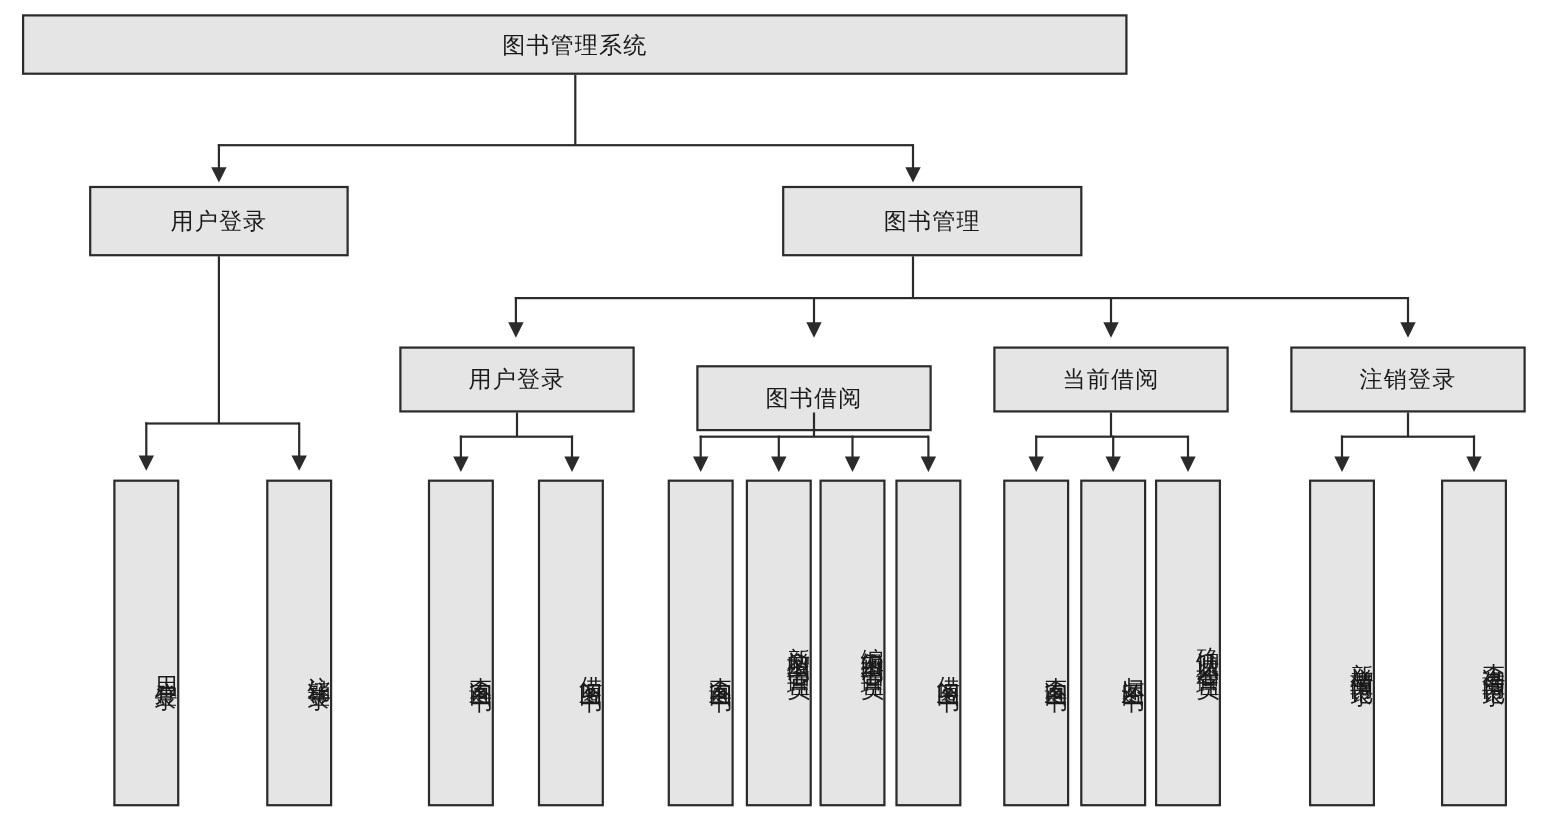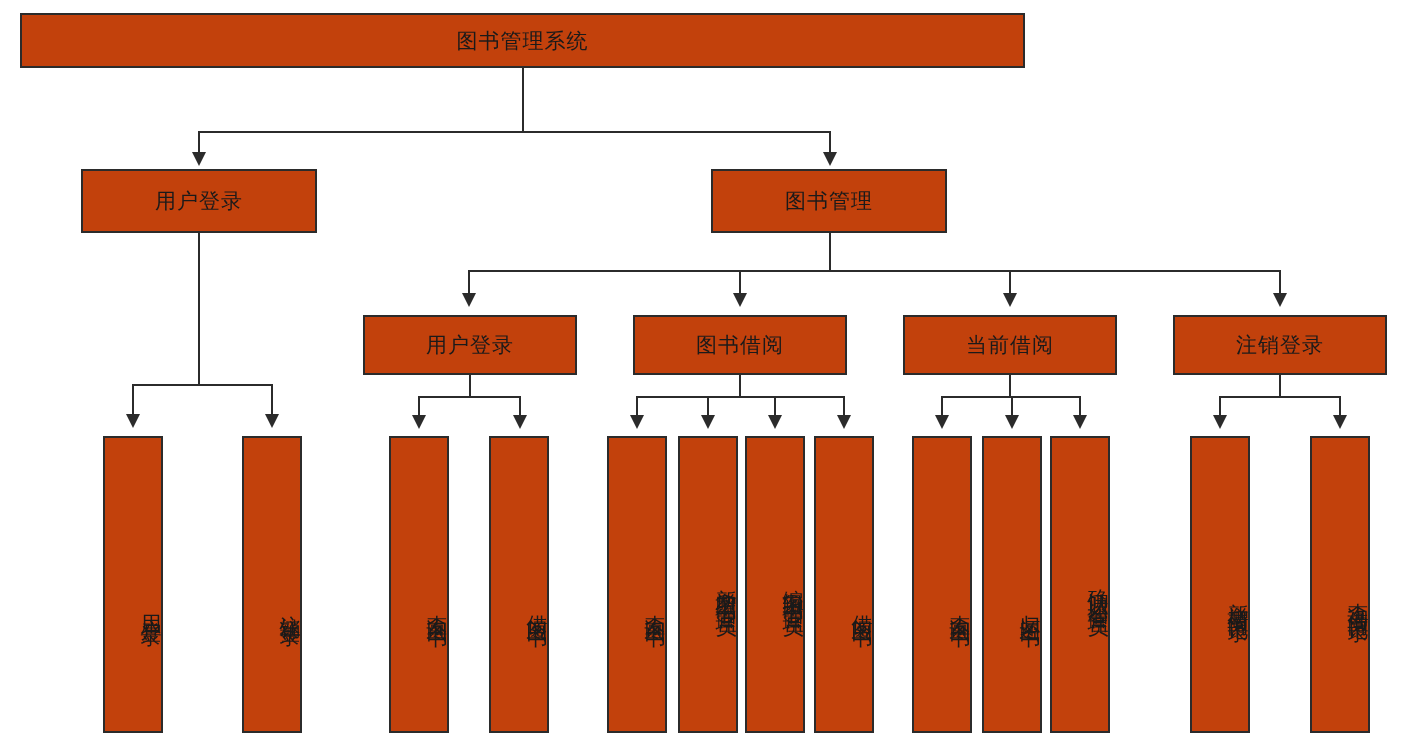--- a/index.html
+++ b/index.html
@@ -14,21 +14,21 @@
     position: relative;
     width: 1405px;
     height: 747px;
     background: #ffffff;
     overflow: hidden;
   }
   .node {
     position: absolute;
     box-sizing: border-box;
     border: 2px solid #2b2b2b;
-    background: #c2410c;
+    background: #e5e5e5;
     display: flex;
     align-items: center;
     justify-content: center;
     color: #1a1a1a;
   }
   .node.horiz {
     font-size: 21px;
     letter-spacing: 1px;
   }
   .node.vert {
@@ -94,21 +94,21 @@
 
   <div class="line v" style="left:198px; top:131px; height:22px;"></div>
   <div class="arrow" style="left:192px; top:152px;"></div>
 
   <div class="line v" style="left:829px; top:131px; height:22px;"></div>
   <div class="arrow" style="left:823px; top:152px;"></div>
 
   <div class="node horiz" style="left:81px; top:169px; width:236px; height:64px;">
     <span>用户登录</span>
   </div>
-  <div class="node horiz" style="left:711px; top:169px; width:236px; height:64px;">
+  <div class="node horiz" style="left:711px; top:169px; width:273px; height:64px;">
     <span>图书管理</span>
   </div>
 
   <div class="line v" style="left:198px; top:233px; height:152px;"></div>
   <div class="line h" style="left:132px; top:384px; width:140px;"></div>
   <div class="line v" style="left:132px; top:384px; height:31px;"></div>
   <div class="arrow" style="left:126px; top:414px;"></div>
   <div class="line v" style="left:271px; top:384px; height:31px;"></div>
   <div class="arrow" style="left:265px; top:414px;"></div>
 
@@ -119,21 +119,21 @@
   <div class="line v" style="left:739px; top:270px; height:24px;"></div>
   <div class="arrow" style="left:733px; top:293px;"></div>
   <div class="line v" style="left:1009px; top:270px; height:24px;"></div>
   <div class="arrow" style="left:1003px; top:293px;"></div>
   <div class="line v" style="left:1279px; top:270px; height:24px;"></div>
   <div class="arrow" style="left:1273px; top:293px;"></div>
 
   <div class="node horiz" style="left:363px; top:315px; width:214px; height:60px;">
     <span>用户登录</span>
   </div>
-  <div class="node horiz" style="left:633px; top:315px; width:214px; height:60px;">
+  <div class="node horiz" style="left:633px; top:332px; width:214px; height:60px;">
     <span>图书借阅</span>
   </div>
   <div class="node horiz" style="left:903px; top:315px; width:214px; height:60px;justify-content:center;">
     <span>当前借阅</span>
   </div>
   <div class="node horiz" style="left:1173px; top:315px; width:214px; height:60px;">
     <span>注销登录</span>
   </div>
 
   <div class="line v" style="left:469px; top:375px; height:22px;"></div>

